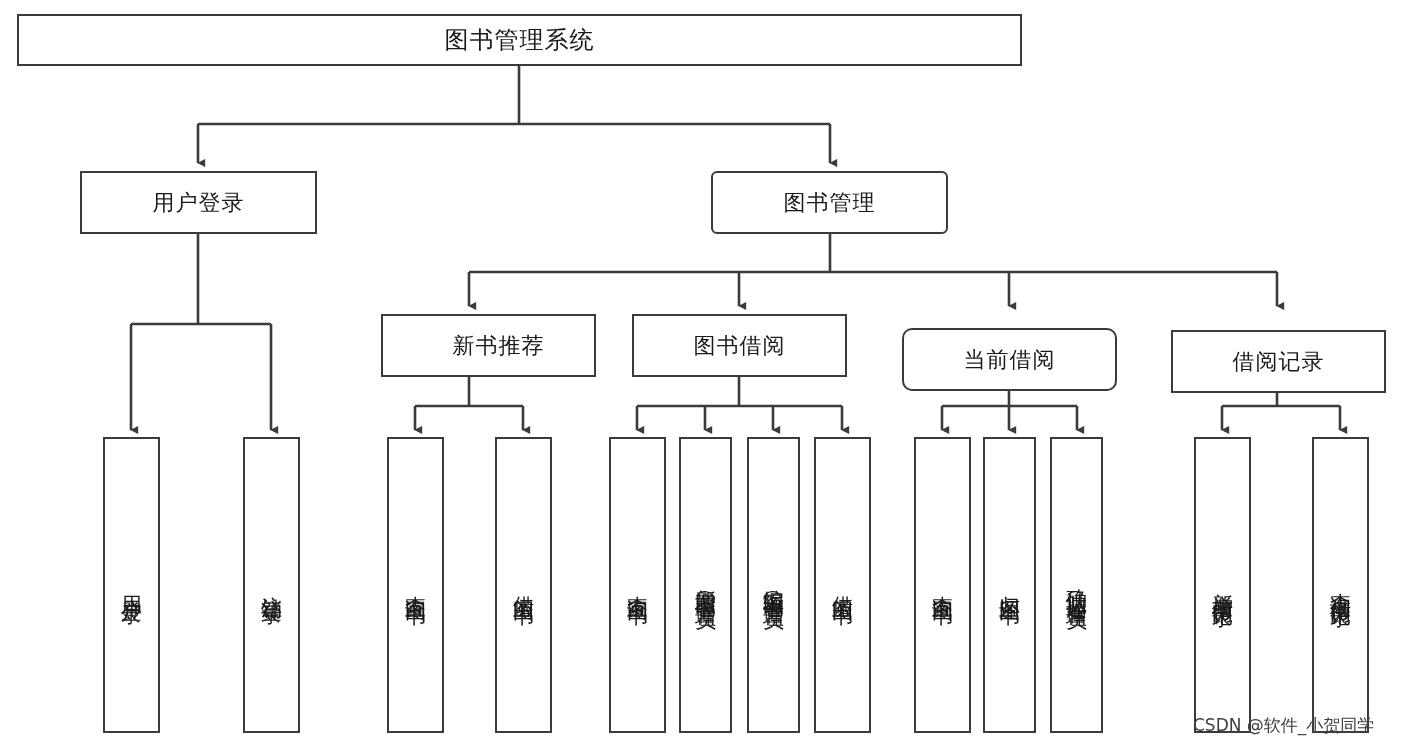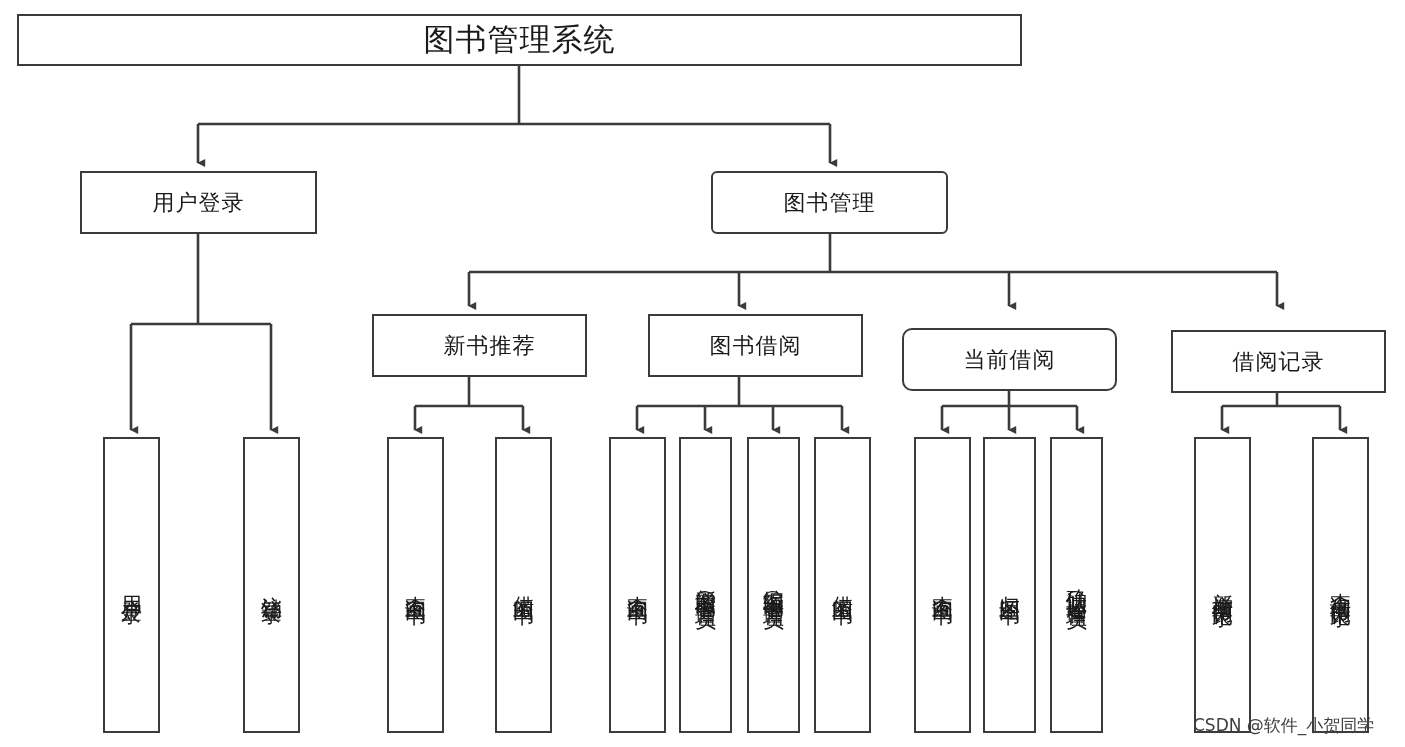--- a/index.html
+++ b/index.html
@@ -33,21 +33,21 @@
     align-items: center;
     justify-content: center;
     color: #1a1a1a;
   }
   .node-h {
     font-size: 22px;
     letter-spacing: 1px;
     white-space: nowrap;
   }
   .node-root {
-    font-size: 31px;
+    font-size: 24px;
   }
   .node-v {
     writing-mode: vertical-rl;
     text-orientation: upright;
     font-size: 21px;
     letter-spacing: 3px;
     line-height: 1.05;
     padding: 6px 0;
     white-space: nowrap;
   }
@@ -125,24 +125,24 @@
     <span>图书管理系统</span>
   </div>
 
   <div class="node node-h" style="left:80px; top:171px; width:237px; height:63px;">
     <span>用户登录</span>
   </div>
   <div class="node node-h" style="left:711px; top:171px; width:237px; height:63px;border-radius:6px;">
     <span>图书管理</span>
   </div>
 
-  <div class="node node-h" style="left:372px; top:314px; width:215px; height:63px;padding-left:20px;">
+  <div class="node node-h" style="left:381px; top:314px; width:215px; height:63px;padding-left:20px;">
     <span>新书推荐</span>
   </div>
-  <div class="node node-h" style="left:632px; top:314px; width:215px; height:63px;margin-left:16px;">
+  <div class="node node-h" style="left:632px; top:314px; width:215px; height:63px;">
     <span>图书借阅</span>
   </div>
   <div class="node node-h" style="left:902px; top:328px; width:215px; height:63px;border-radius:10px;">
     <span>当前借阅</span>
   </div>
   <div class="node node-h" style="left:1171px; top:314px; width:215px; height:63px;margin-top:16px;">
     <span>借阅记录</span>
   </div>
 
   <div class="node node-v" style="left:103px; top:437px; width:57px; height:296px;">

